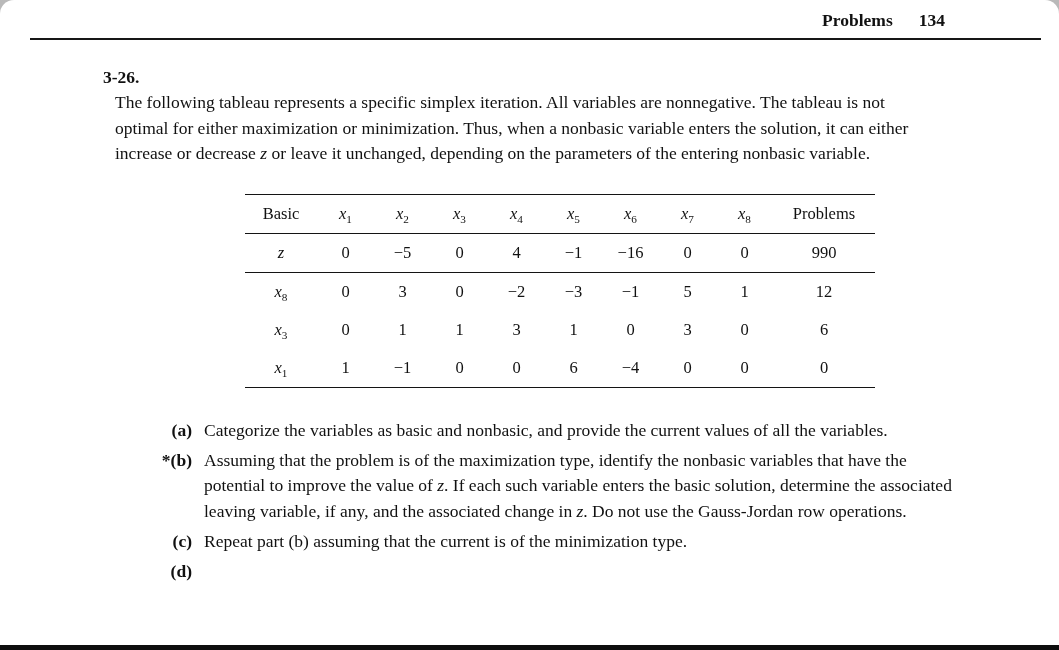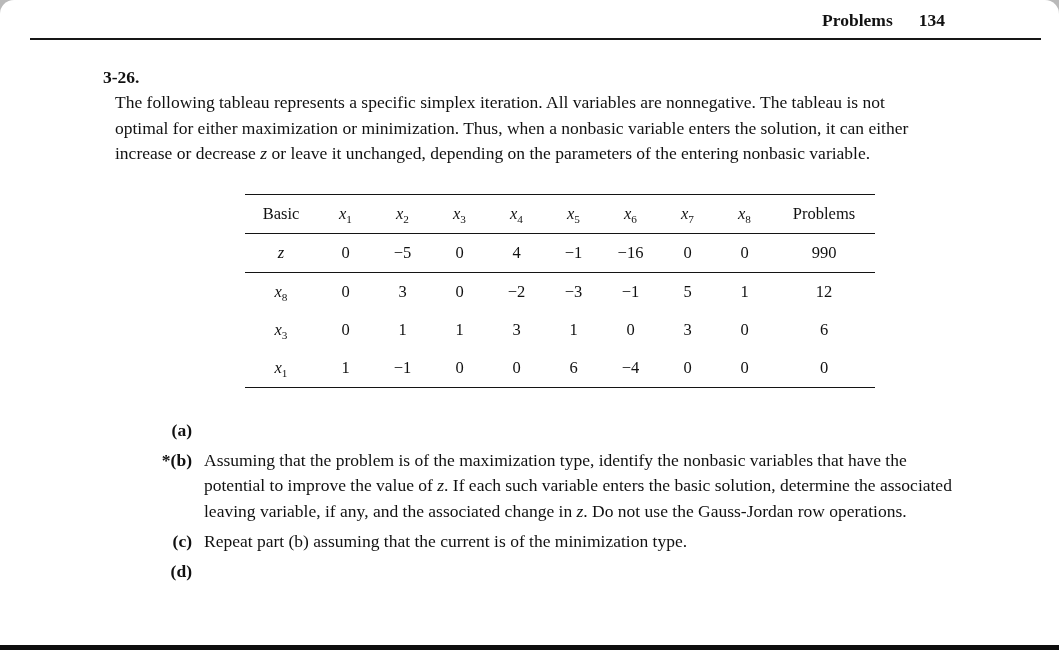--- a/index.html
+++ b/index.html
@@ -180,20 +180,21 @@
           <td class="col-val">0</td>
           <td class="col-val">0</td>
           <td class="col-solution">0</td>
         </tr>
       </tbody>
   </table>
 
   <div class="parts">
       <div class="part">
         <div class="part-label">(a)</div>
+        <div class="part-text">Categorize the variables as basic and nonbasic, and provide the current values of all the variables.</div>
       </div>
       <div class="part">
         <div class="part-label">*(b)</div>
         <div class="part-text">Assuming that the problem is of the maximization type, identify the nonbasic variables that have the potential to improve the value of <i>z</i>. If each such variable enters the basic solution, determine the associated leaving variable, if any, and the associated change in <i>z</i>. Do not use the Gauss-Jordan row operations.</div>
       </div>
       <div class="part">
         <div class="part-label">(c)</div>
         <div class="part-text">Repeat part (b) assuming that the current is of the minimization type.</div>
       </div>
       <div class="part">

